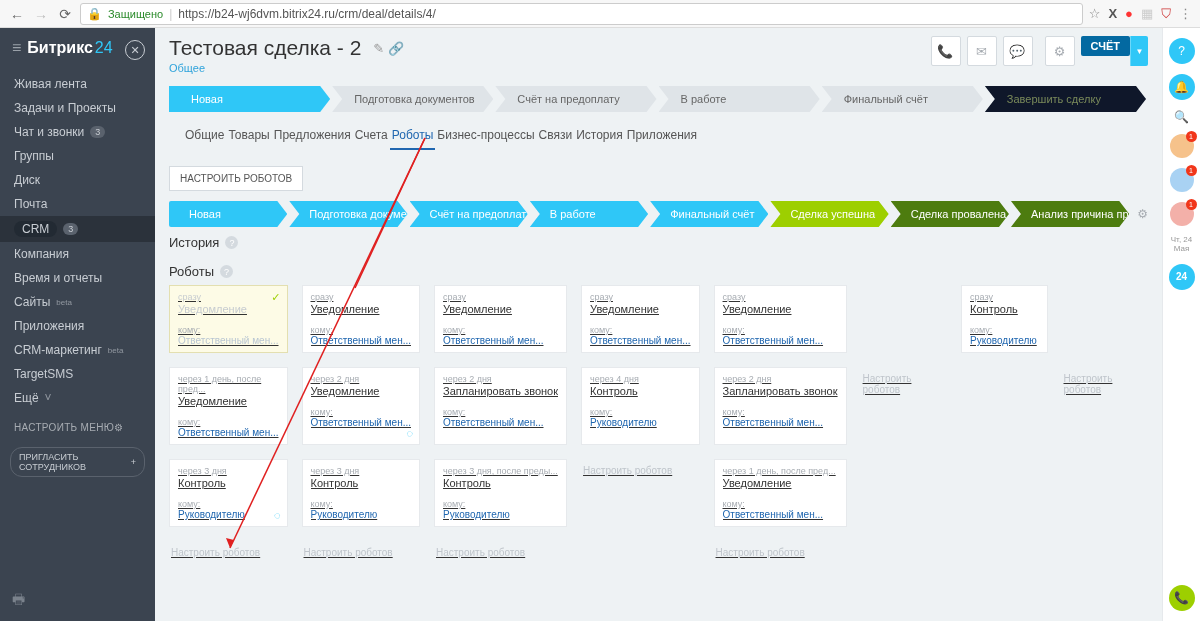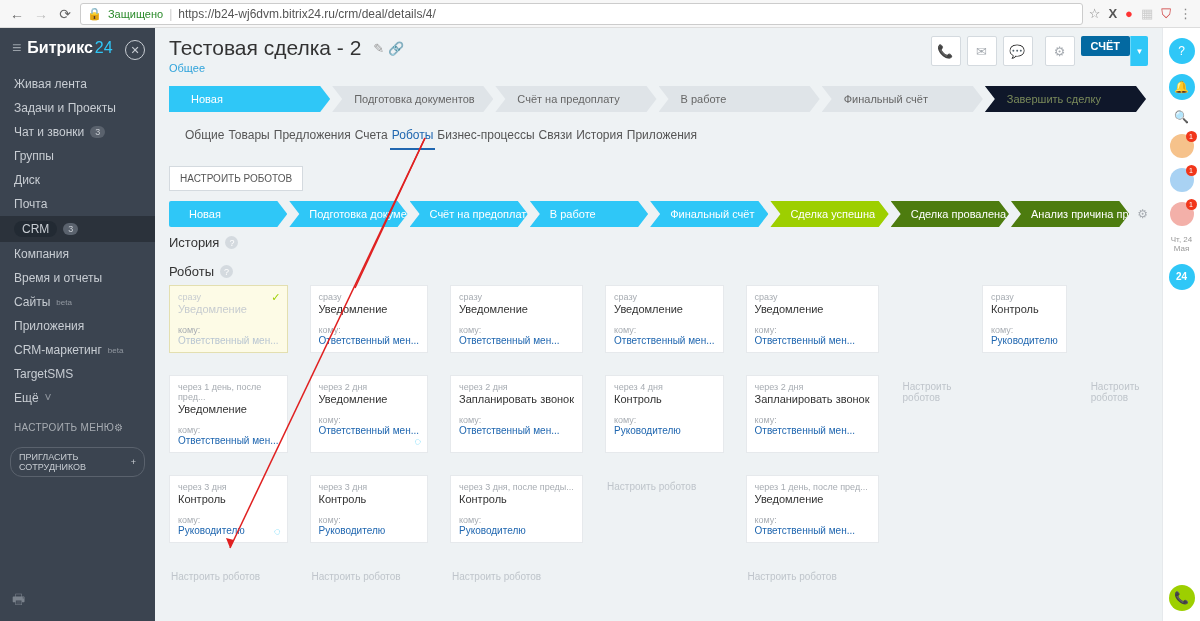--- a/index.html
+++ b/index.html
@@ -67,21 +67,21 @@
 .rstage:first-child { clip-path:polygon(0 0, calc(100% - 10px) 0, 100% 50%, calc(100% - 10px) 100%, 0 100%); border-radius:2px 0 0 2px; }
 .rstage.blue { background:#2fc7f7; }
 .rstage.green { background:#9dcf00; }
 .rstage.red { background:#4d7c0f; }
 .rstage-gear { color:#a7acb2; margin-left:6px; cursor:pointer; font-size:12px; }
 
 .sec-title { font-size:13px; color:#333; margin:4px 0 6px; display:flex; align-items:center; gap:6px; }
 .sec-title .q { width:13px; height:13px; border-radius:50%; background:#d4dadf; color:#fff; font-size:9px; display:flex; align-items:center; justify-content:center; }
 
 
-.grid { display:grid; grid-template-columns:repeat(8, 1fr); gap:22px; }
+.grid { display:grid; grid-template-columns:repeat(8, 1fr); gap:14px;text-decoration:underline; }
 .card { background:#fff; border:1px solid #e6e9ec; padding:6px 8px; position:relative; min-height:62px; }
 .card.yellow { background:#fdfbe6; border-color:#e3dfb0; }
 .card .when { font-size:9px; color:#a7acb2; }
 .card .when.dim { color:#c7ccd0; }
 .card .action { font-size:11px; color:#333; margin-top:1px; white-space:nowrap; overflow:hidden; text-overflow:ellipsis; }
 .card .to-lbl { font-size:9px; color:#a7acb2; margin-top:10px; }
 .card .to { font-size:10px; color:#2067b0; white-space:nowrap; overflow:hidden; text-overflow:ellipsis; cursor:pointer; }
 .card .to.dim { color:#b9c6d2; }
 .card .check { position:absolute; top:5px; right:6px; color:#9dcf00; font-size:11px; }
 .card .spinner { position:absolute; bottom:5px; right:6px; color:#2fc7f7; font-size:11px; }

